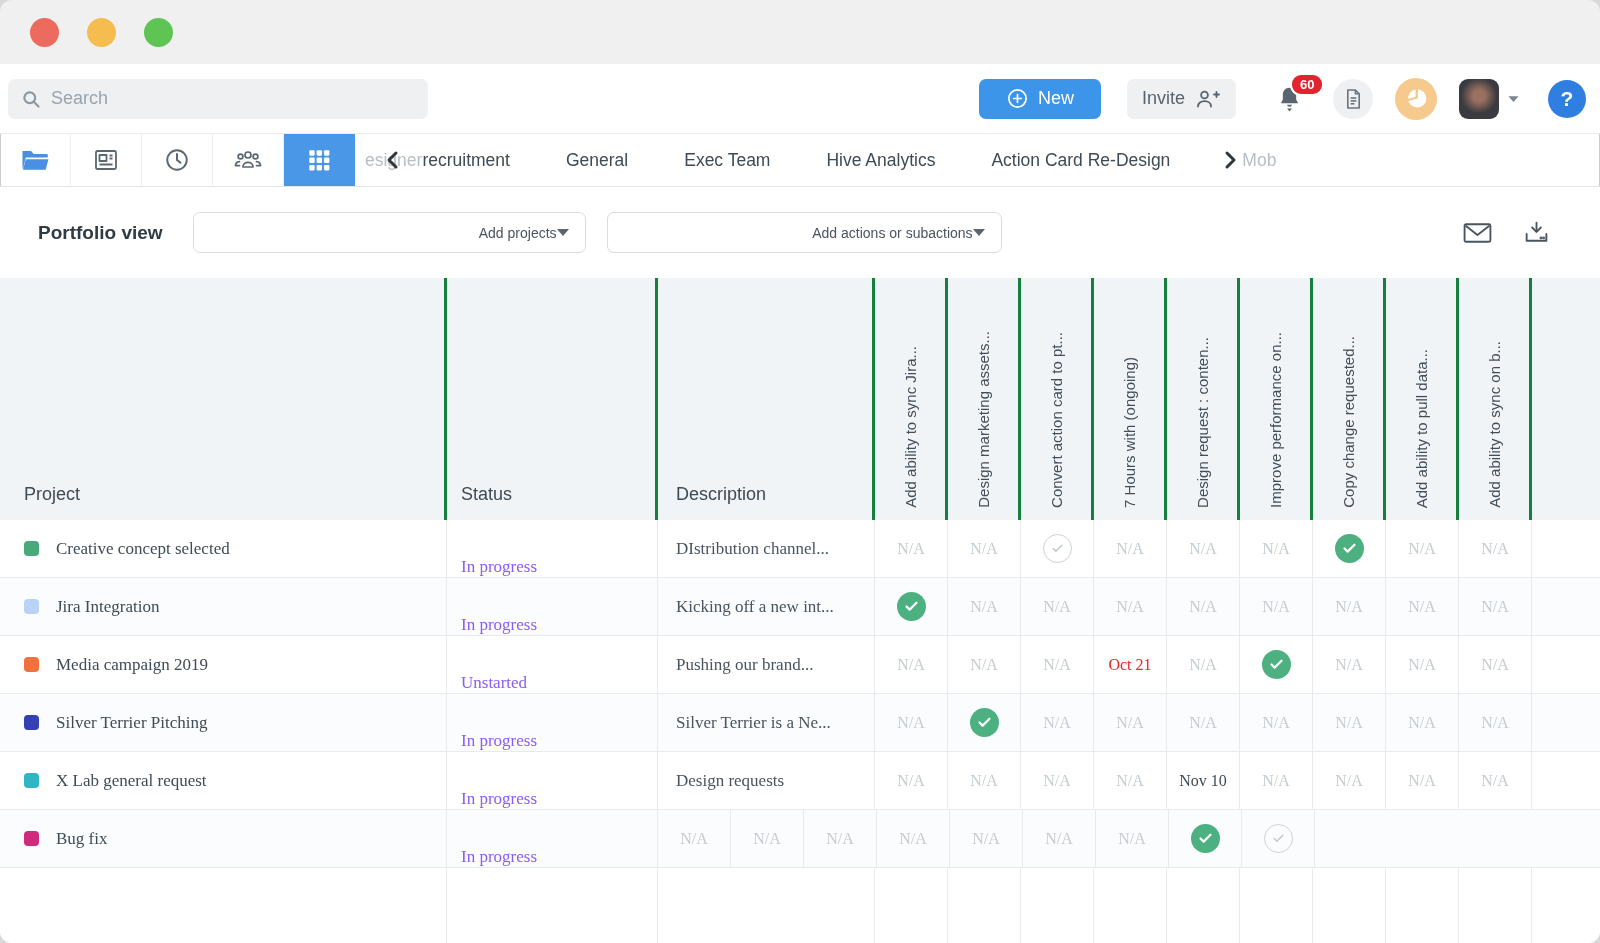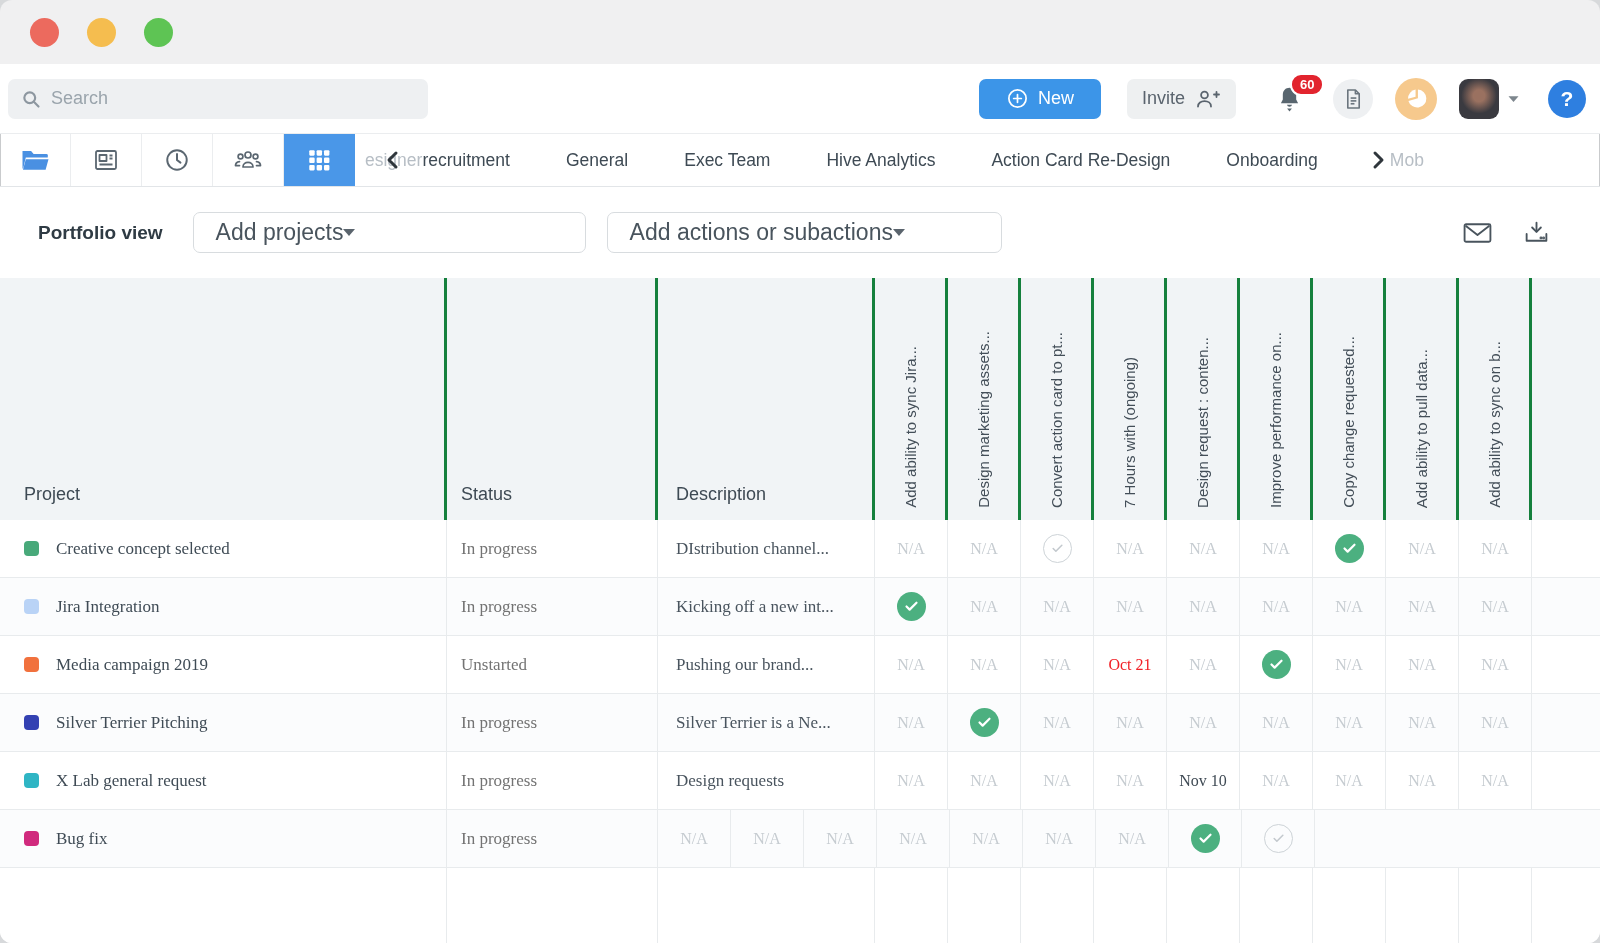--- a/index.html
+++ b/index.html
@@ -48,41 +48,41 @@
   .text-tabs { display:flex; align-items:stretch; flex:1; overflow:hidden; }
   .text-tab { position:relative; display:flex; align-items:center; padding:0 28px; font-size:17.5px; color:#3e4a54; white-space:nowrap; cursor:pointer; }
   .text-tab .muted { color:#b7bec5; }
   .chev-abs { position:absolute; left:30px; top:50%; transform:translateY(-50%); display:flex; }
   .text-tab.first { padding-left:10px; }
   .text-tab.last { padding:0 0 0 24px; }
   .text-tab.last .muted { margin-left:4px; }
   
   .toolbar { height:91px; flex:none; background:#fff; display:flex; align-items:center; padding:0 50px 0 38px; }
   .view-title { font-size:19px; font-weight:bold; color:#2f3b44; margin-right:30px; }
-  .dropdown { width:393px; height:41px; border:1px solid #d8dcdf; border-radius:7px; display:flex; align-items:center; justify-content:flex-start; padding:0 22px; font-size:23px; color:#49545d; margin-right:21px; cursor:pointer; background:#fff; }
+  .dropdown { width:393px; height:41px; border:1px solid #d8dcdf; border-radius:7px; display:flex; align-items:center; justify-content:flex-end; padding:0 16px; font-size:14px; color:#49545d; margin-right:21px; cursor:pointer; background:#fff; }
   .dd-caret { width:0; height:0; border-left:6px solid transparent; border-right:6px solid transparent; border-top:7px solid #5a646d; }
   .tool-icons { margin-left:auto; display:flex; align-items:center; gap:30px; }
   .tool-icon { cursor:pointer; display:flex; color:#49545d; }
   
   .table { flex:1; display:flex; flex-direction:column; overflow:hidden; background:#fff; }
   .thead { height:242px; flex:none; display:flex; background:#f1f4f6; }
   .th { border-right:3px solid #15803d; display:flex; align-items:flex-end; font-size:18px; color:#3e4a54; }
   .th.project { width:447px; padding:0 0 15px 24px; flex:none; }
   .th.status  { width:211px; padding:13px 0 15px 14px; flex:none; }
   .th.desc    { width:217px; padding:0 0 15px 18px; flex:none; }
   .th.action  { width:73px; flex:none; justify-content:center; padding-bottom:12px; }
   .th.action span { writing-mode:vertical-rl; transform:rotate(180deg); font-size:15px; color:#434e58; white-space:nowrap; max-height:216px; overflow:hidden; }
   .th.stub { flex:1; border-right:none; }
   .tbody { flex:1; display:flex; flex-direction:column; overflow:hidden; }
   .trow { height:58px; flex:none; display:flex; border-bottom:1px solid #e8ebed; background:#fff;font-family:Liberation Serif, serif; }
   .trow:nth-child(even) { background:#fbfcfd; }
   .trow.filler { flex:1; height:auto; border-bottom:none; background:#fff; }
   .td { border-right:1px solid #e8ebed; display:flex; align-items:center; }
   .td.project { width:447px; flex:none; padding-left:24px; gap:17px; font-size:17px; color:#3f4b55; }
-  .td.status  { width:211px; flex:none; padding-left:14px; font-size:17px; color:#737373; }
+  .td.status  { width:211px; flex:none; padding-left:14px; font-size:17px; color:#8b5cf6;align-items:flex-end; }
   .td.desc    { width:217px; flex:none; padding-left:18px; font-size:17px; color:#49545e; }
   .td.mark    { width:73px; flex:none; justify-content:center; }
   .td.stub    { flex:1; border-right:none; }
   .square { width:15px; height:15px; border-radius:4px; flex:none; }
   .na { color:#c6ccd1; font-size:16px; }
   .mark-check { width:29px; height:29px; border-radius:50%; background:#4cb080; display:grid; place-items:center; color:#fff; cursor:pointer; }
   .mark-outline { width:29px; height:29px; border-radius:50%; border:1.5px solid #cdd3d7; display:grid; place-items:center; color:#c2c8cd; background:transparent; cursor:pointer; }
   .date { font-size:16px; color:#3f4a54; }
   .date.red { color:#f12027; }
 </style>
@@ -243,23 +243,20 @@
         </div>
         <div class="text-tab">
           <span>Exec Team</span>
         </div>
         <div class="text-tab">
           <span>Hive Analytics</span>
         </div>
         <div class="text-tab">
           <span>Action Card Re-Design</span>
         </div>
-        <div class="text-tab">
-          <span>Onboarding</span>
-        </div>
         <div class="text-tab last">
           <span style="display: flex;">
             <svg width="16" height="20" viewBox="0 0 16 20" fill="none" stroke="#2f363c" stroke-width="3" stroke-linecap="round" stroke-linejoin="round">
               <polyline points="5 3 12 10 5 17"></polyline>
             </svg>
           </span>
           <span class="muted">Mob</span>
         </div>
       </div>
   </div>

